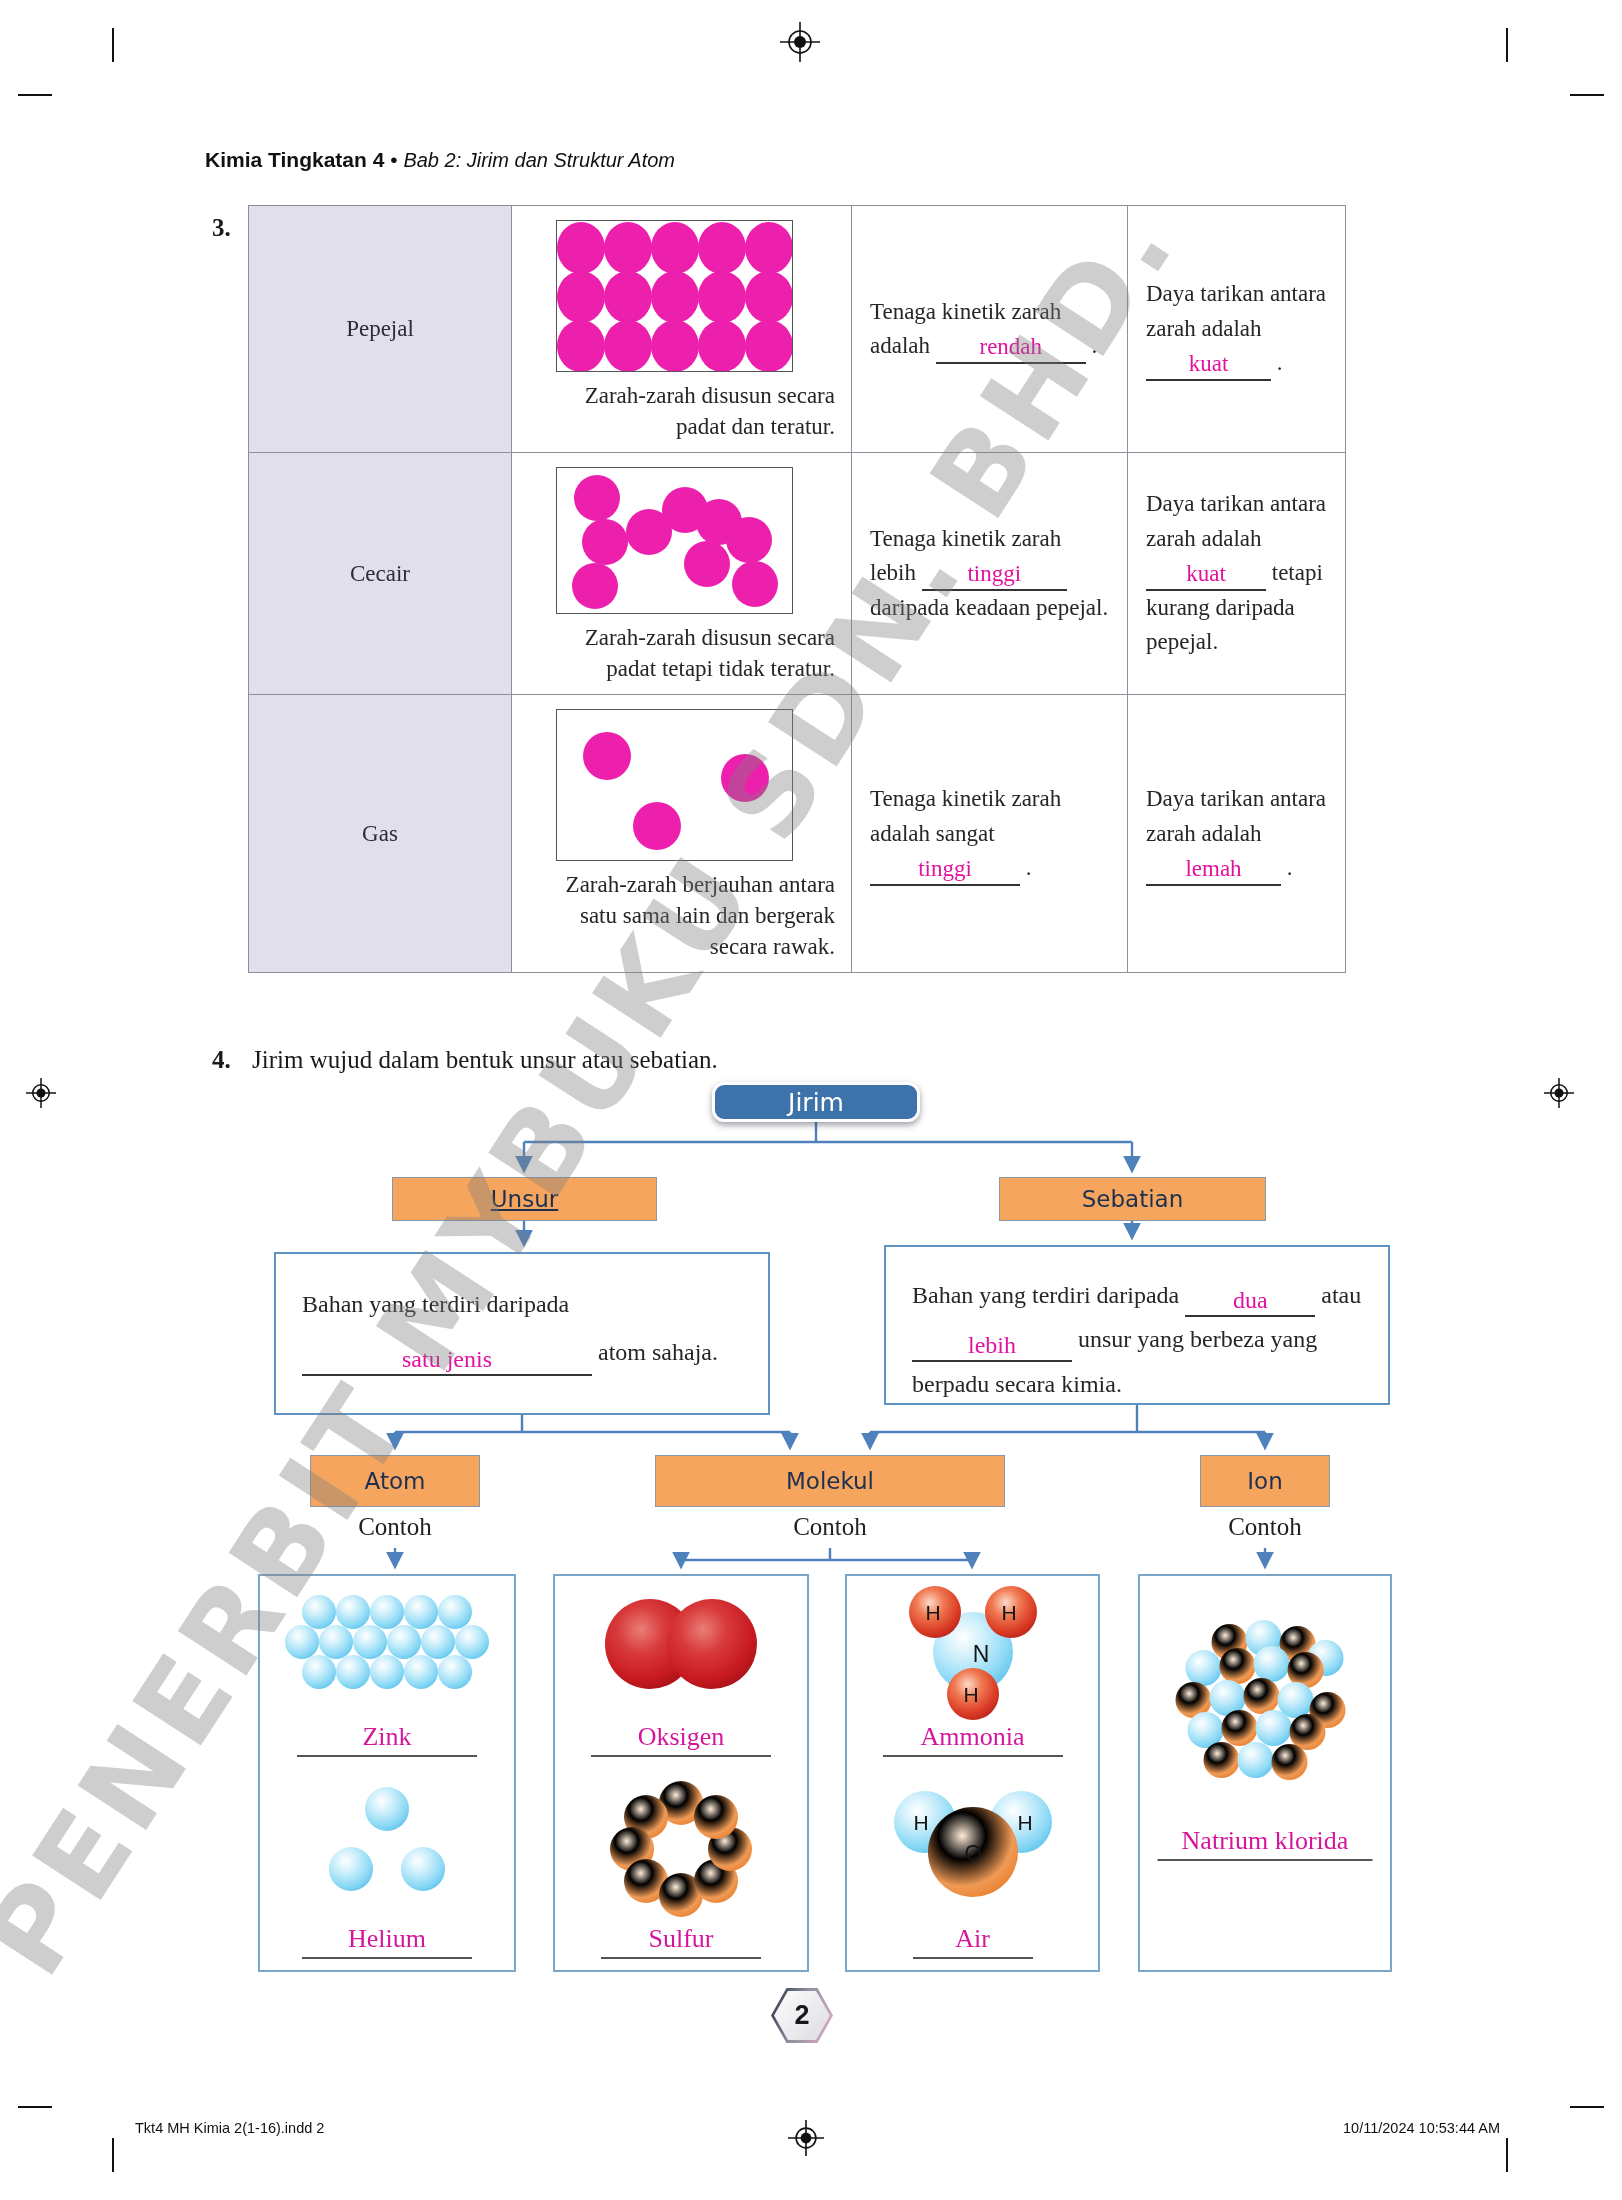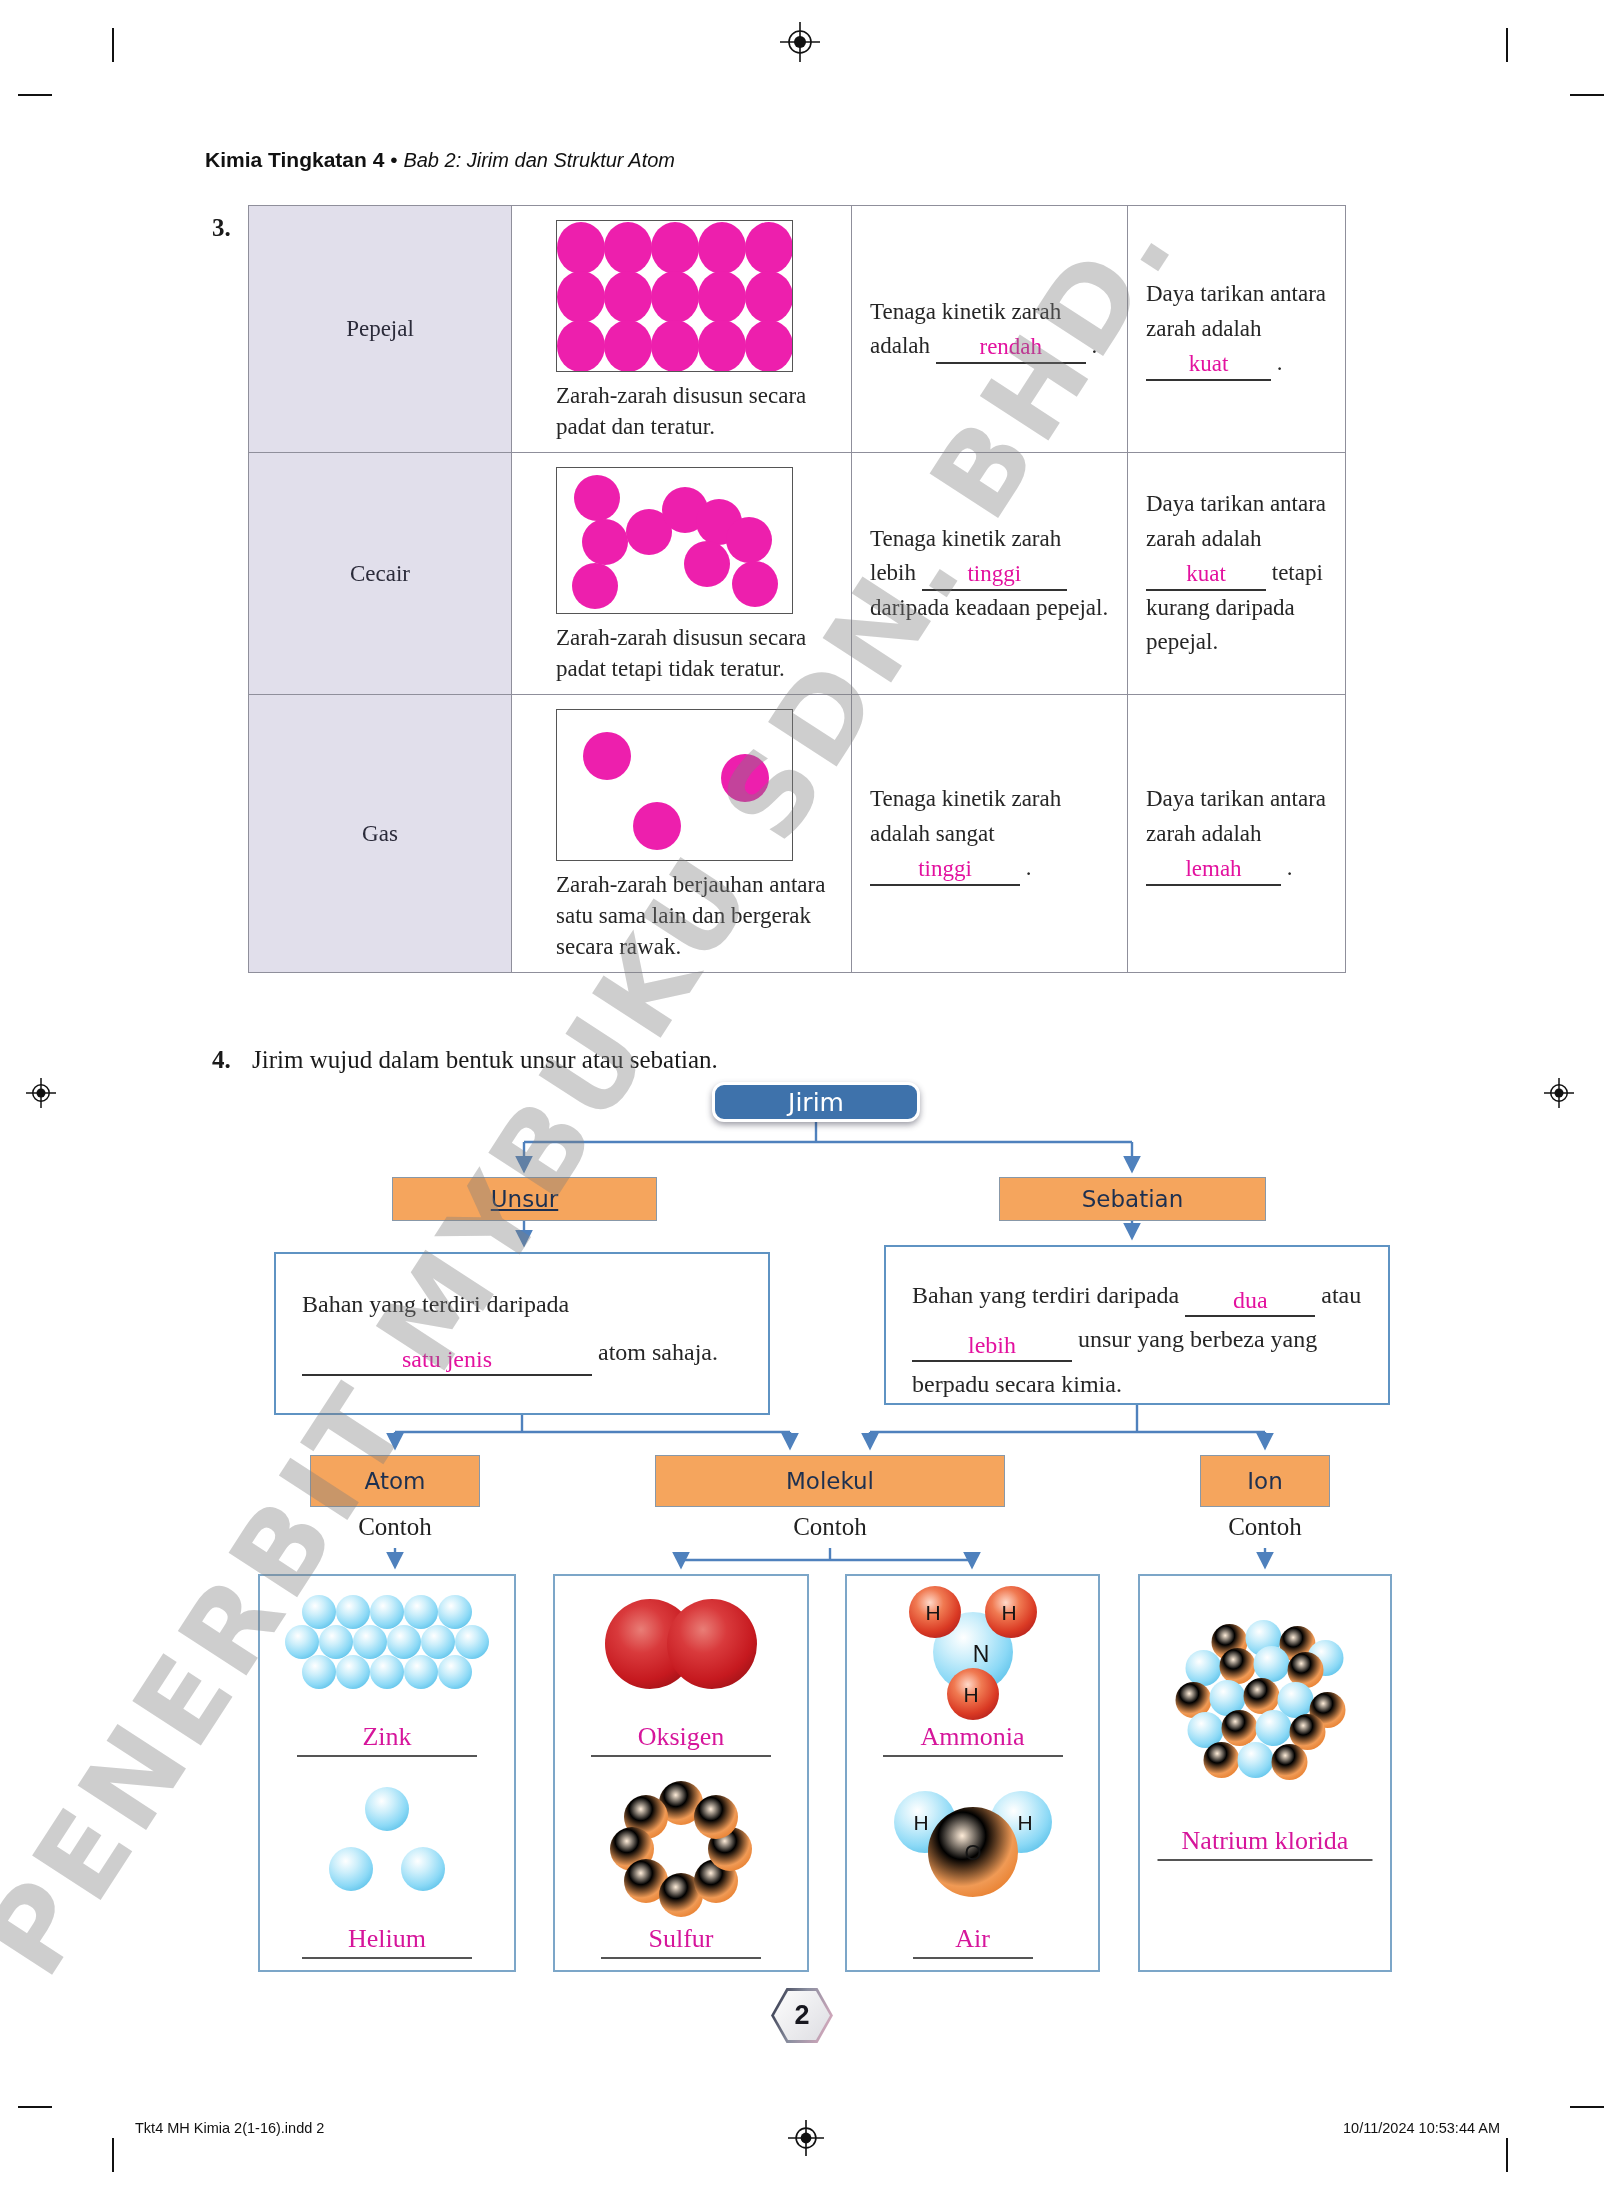--- a/index.html
+++ b/index.html
@@ -16,21 +16,21 @@
   
   .item-num{position:absolute;font-weight:bold;font-size:25px;color:#1a1a1a;}
   
   table.matter{position:absolute;left:248px;top:205px;border-collapse:collapse;table-layout:fixed;}
   table.matter td,table.matter th{border:1.5px solid #8f8f9b;vertical-align:middle;font-size:23px;}
   th.hdr{background:#b6b3d1;color:#222233;font-weight:bold;text-align:center;padding:8px 6px;font-size:23px;}
   td.state{background:#e1dfeb;text-align:center;font-size:24px;color:#2b2b3a;}
   td.cell{background:#fff;padding:14px 18px;color:#262626;line-height:1.5;}
   td.arrange{background:#fff;padding:14px 16px 10px 44px;}
   .pbox{width:235px;border:1.5px solid #555;background:#fff;display:block;}
-  .caption{font-size:23px;color:#262626;line-height:1.35;margin-top:8px;}
+  .caption{font-size:23px;color:#262626;line-height:1.35;margin-top:8px;text-align:right;}
   .blank{display:inline-block;border-bottom:2px solid #333;text-align:center;
          color:#e3119f;font-size:23px;vertical-align:bottom;line-height:1.25;}
   
   .item4-text{position:absolute;left:252px;top:1046px;font-size:25px;color:#1a1a1a;}
   
   .flow-svg{position:absolute;left:0;top:1060px;}
   .fbox{position:absolute;box-sizing:border-box;display:flex;align-items:center;justify-content:center;
         font-family:"DejaVu Sans",sans-serif;}
   .root-box{background:#3e72ab;color:#fff;font-weight:normal;font-size:25px;border:3px solid #fff;
             border-radius:12px;box-shadow:0 3px 6px rgba(40,40,60,.45);}

